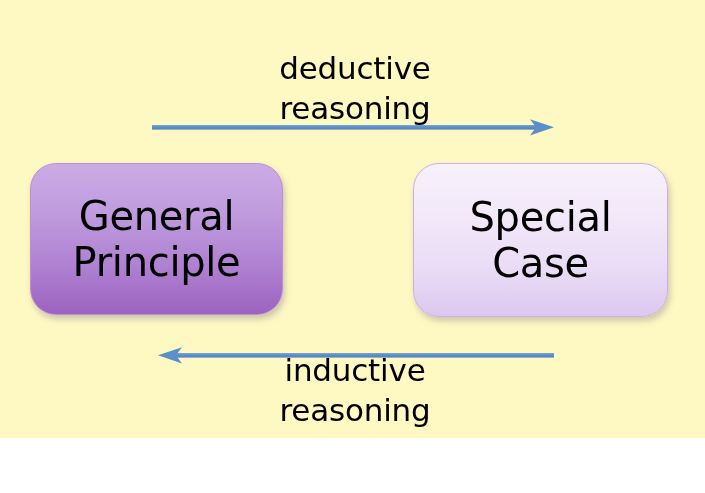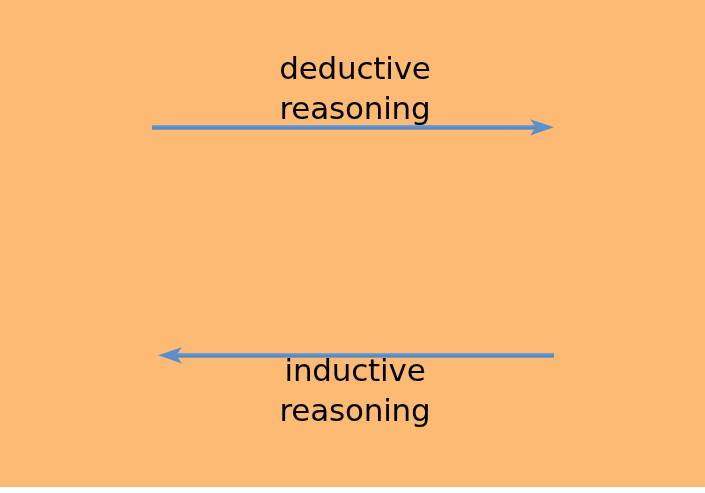--- a/index.html
+++ b/index.html
@@ -8,22 +8,22 @@
     padding: 0;
     background: #ffffff;
   }
   body {
     font-family: "Liberation Sans", sans-serif;
   }
 
   #canvas {
     position: relative;
     width: 705px;
-    height: 487px;
-    background: #fdba74;
+    height: 438px;
+    background: #fef9c3;
     overflow: hidden;
   }
 
   
   .node {
     position: absolute;
     border-radius: 26px;
     display: flex;
     align-items: center;
     justify-content: center;
@@ -114,21 +114,29 @@
       <linearGradient id="lineGradTop" x1="0" y1="0" x2="0" y2="1">
         <stop offset="0%" stop-color="#7ba7d6"></stop>
         <stop offset="45%" stop-color="#5b8fc9"></stop>
         <stop offset="100%" stop-color="#5282bd"></stop>
       </linearGradient>
     </defs>
     <rect x="0" y="9" width="384" height="4.6" fill="url(#lineGradTop)"></rect>
     <path d="M 378 3.2 L 402 11.3 L 378 19.4 L 384 11.3 Z" fill="#5b8fc9"></path>
   </svg>
 
+  <div class="node" id="node-general">
+    <span class="node-label">General
+Principle</span>
+  </div>
 
+  <div class="node" id="node-special">
+    <span class="node-label">Special
+Case</span>
+  </div>
 
   <svg class="arrow-svg" id="arrow-inductive" viewBox="0 0 410 24" xmlns="http://www.w3.org/2000/svg">
     <defs>
       <linearGradient id="lineGradBot" x1="0" y1="0" x2="0" y2="1">
         <stop offset="0%" stop-color="#7ba7d6"></stop>
         <stop offset="45%" stop-color="#5b8fc9"></stop>
         <stop offset="100%" stop-color="#5282bd"></stop>
       </linearGradient>
     </defs>
     <rect x="24" y="9" width="378" height="4.6" fill="url(#lineGradBot)"></rect>

